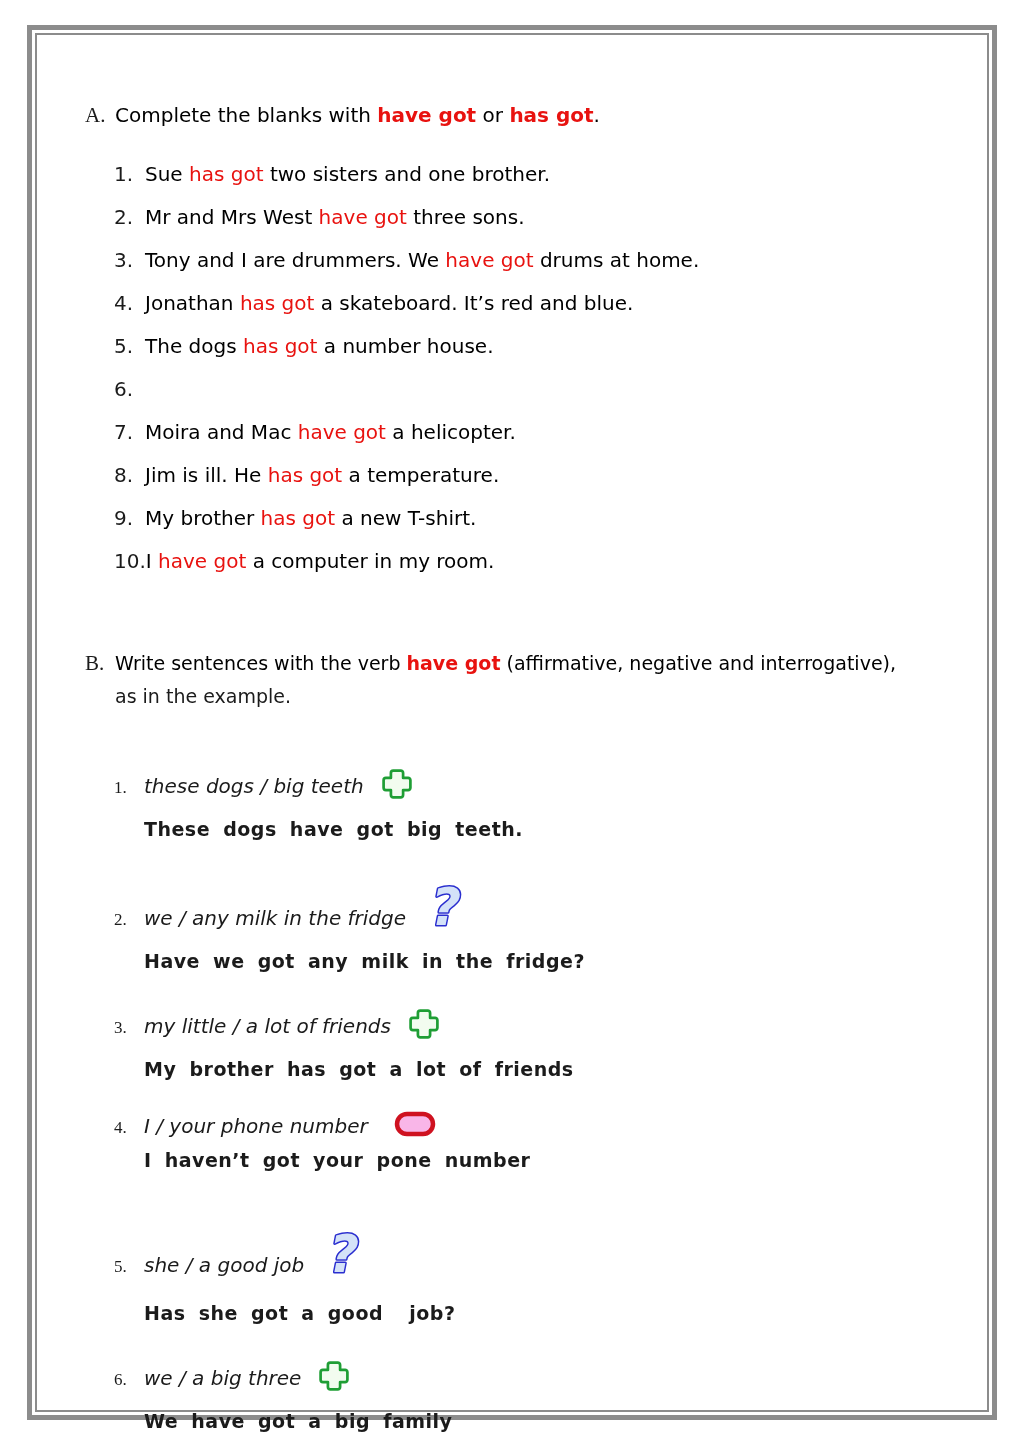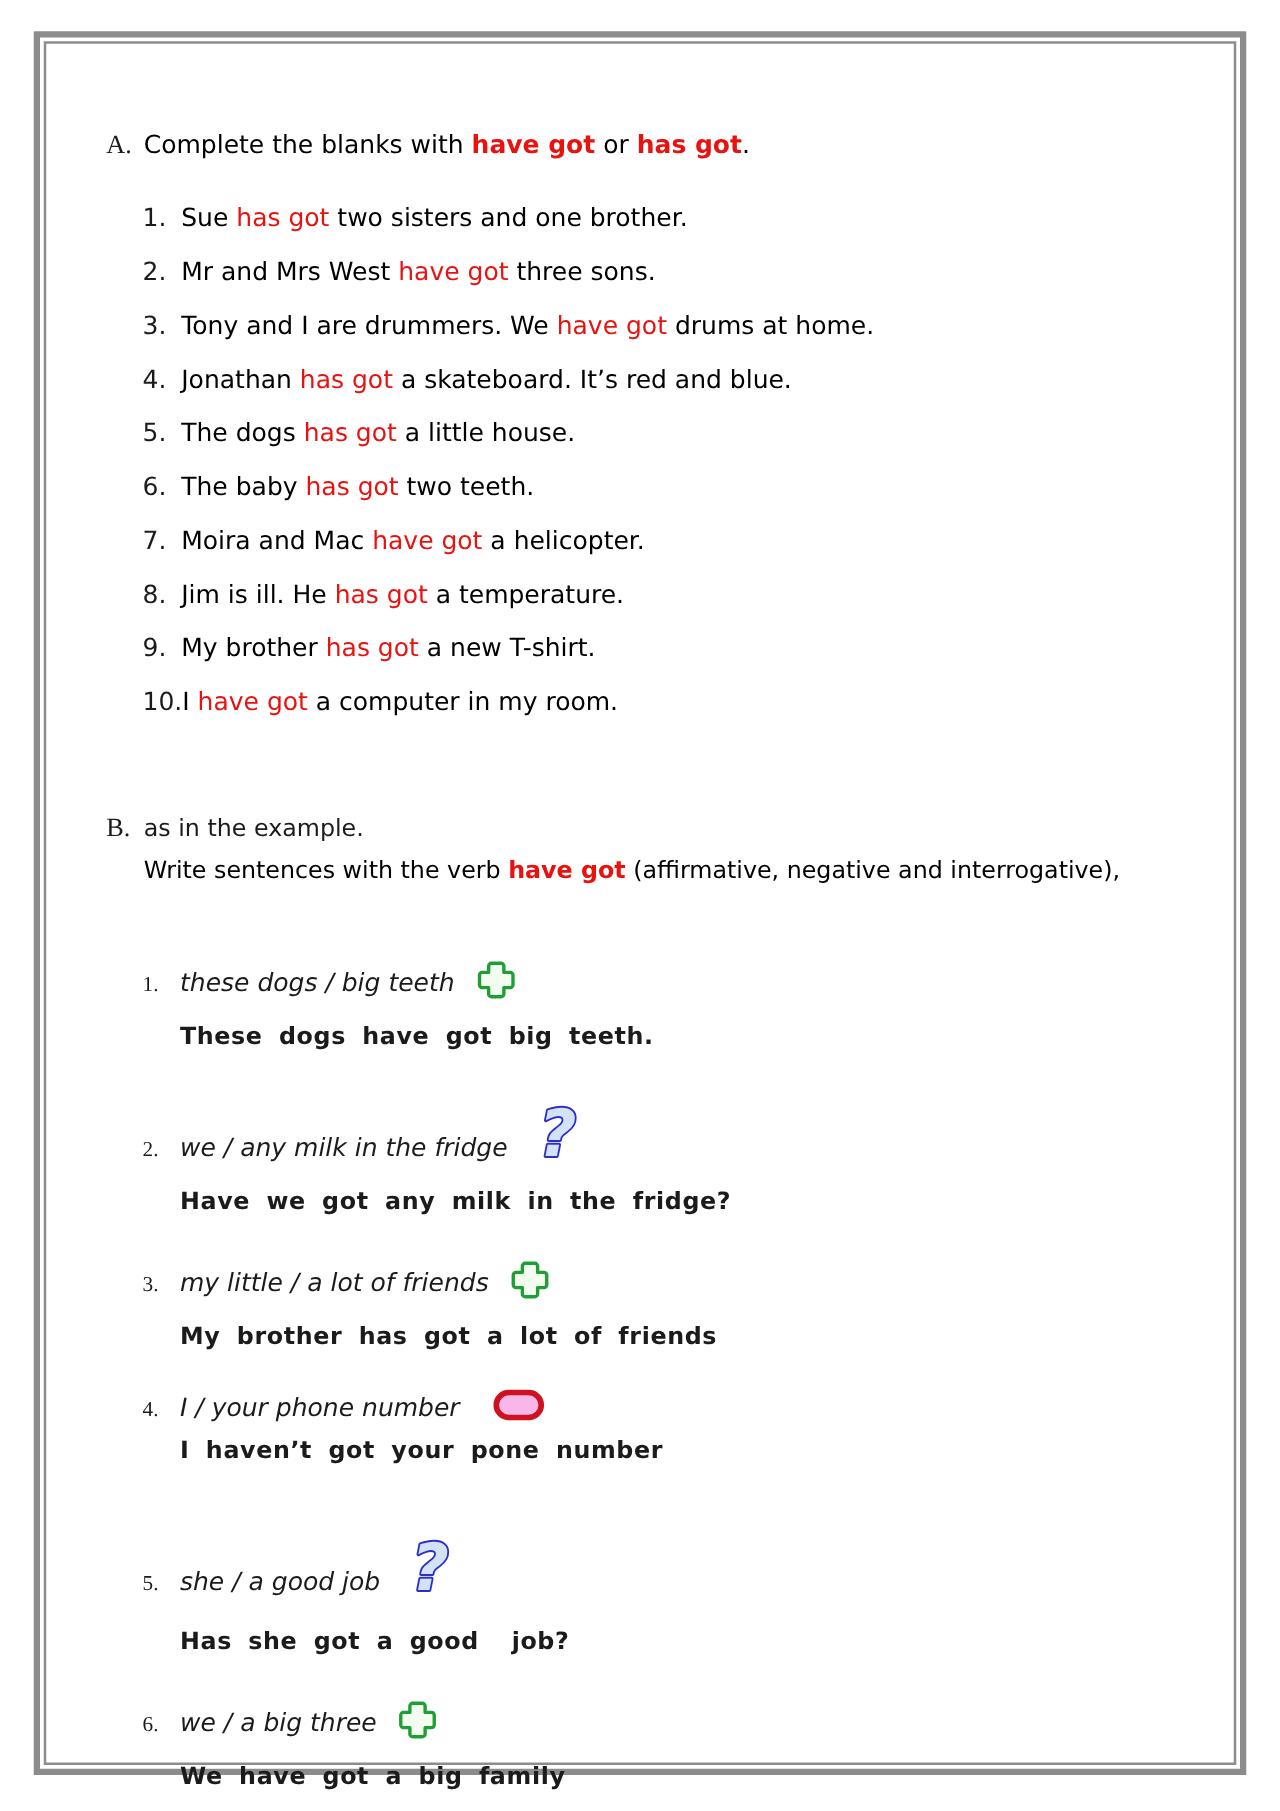--- a/index.html
+++ b/index.html
@@ -90,25 +90,24 @@
             <div class="a-item">
                 <span class="a-num">3.</span>
                 <span><span class="seg-n">Tony and I are drummers. We </span><span class="seg-r">have got</span><span class="seg-n"> drums at home.</span></span>
               </div>
             <div class="a-item">
                 <span class="a-num">4.</span>
                 <span><span class="seg-n">Jonathan </span><span class="seg-r">has got</span><span class="seg-n"> a skateboard. It’s red and blue.</span></span>
               </div>
             <div class="a-item">
                 <span class="a-num">5.</span>
-                <span><span class="seg-n">The dogs </span><span class="seg-r">has got</span><span class="seg-n"> a little house.</span></span>
+                <span><span class="seg-n">The dogs </span><span class="seg-r">has got</span><span class="seg-n"> a number house.</span></span>
               </div>
             <div class="a-item">
                 <span class="a-num">6.</span>
-                <span><span class="seg-n">The baby </span><span class="seg-r">has got</span><span class="seg-n"> two teeth.</span></span>
               </div>
             <div class="a-item">
                 <span class="a-num">7.</span>
                 <span><span class="seg-n">Moira and Mac </span><span class="seg-r">have got</span><span class="seg-n"> a helicopter.</span></span>
               </div>
             <div class="a-item">
                 <span class="a-num">8.</span>
                 <span><span class="seg-n">Jim is ill. He </span><span class="seg-r">has got</span><span class="seg-n"> a temperature.</span></span>
               </div>
             <div class="a-item">
@@ -119,22 +118,22 @@
                 <span class="a-num">10.</span>
                 <span><span class="seg-n">I </span><span class="seg-r">have got</span><span class="seg-n"> a computer in my room.</span></span>
               </div>
           </div>
         </div>
 
         <div class="section-b">
           <div class="heading">
             <span class="sec-label">B.</span>
             <div class="b-title-block">
+              <div><span class="seg-n">Write sentences with the verb </span><span class="seg-rb">have got</span><span class="seg-n"> (affirmative, negative and interrogative),</span></div>
               <div>as in the example.</div>
-              <div><span class="seg-n">Write sentences with the verb </span><span class="seg-rb">have got</span><span class="seg-n"> (affirmative, negative and interrogative),</span></div>
             </div>
           </div>
 
           <div class="b-list">
 
             <div class="b-item">
               <div class="b-prompt-row">
                 <span class="b-num">1.</span>
                 <span class="b-prompt">these dogs / big teeth</span>
                 <span class="icon plus-icon">

